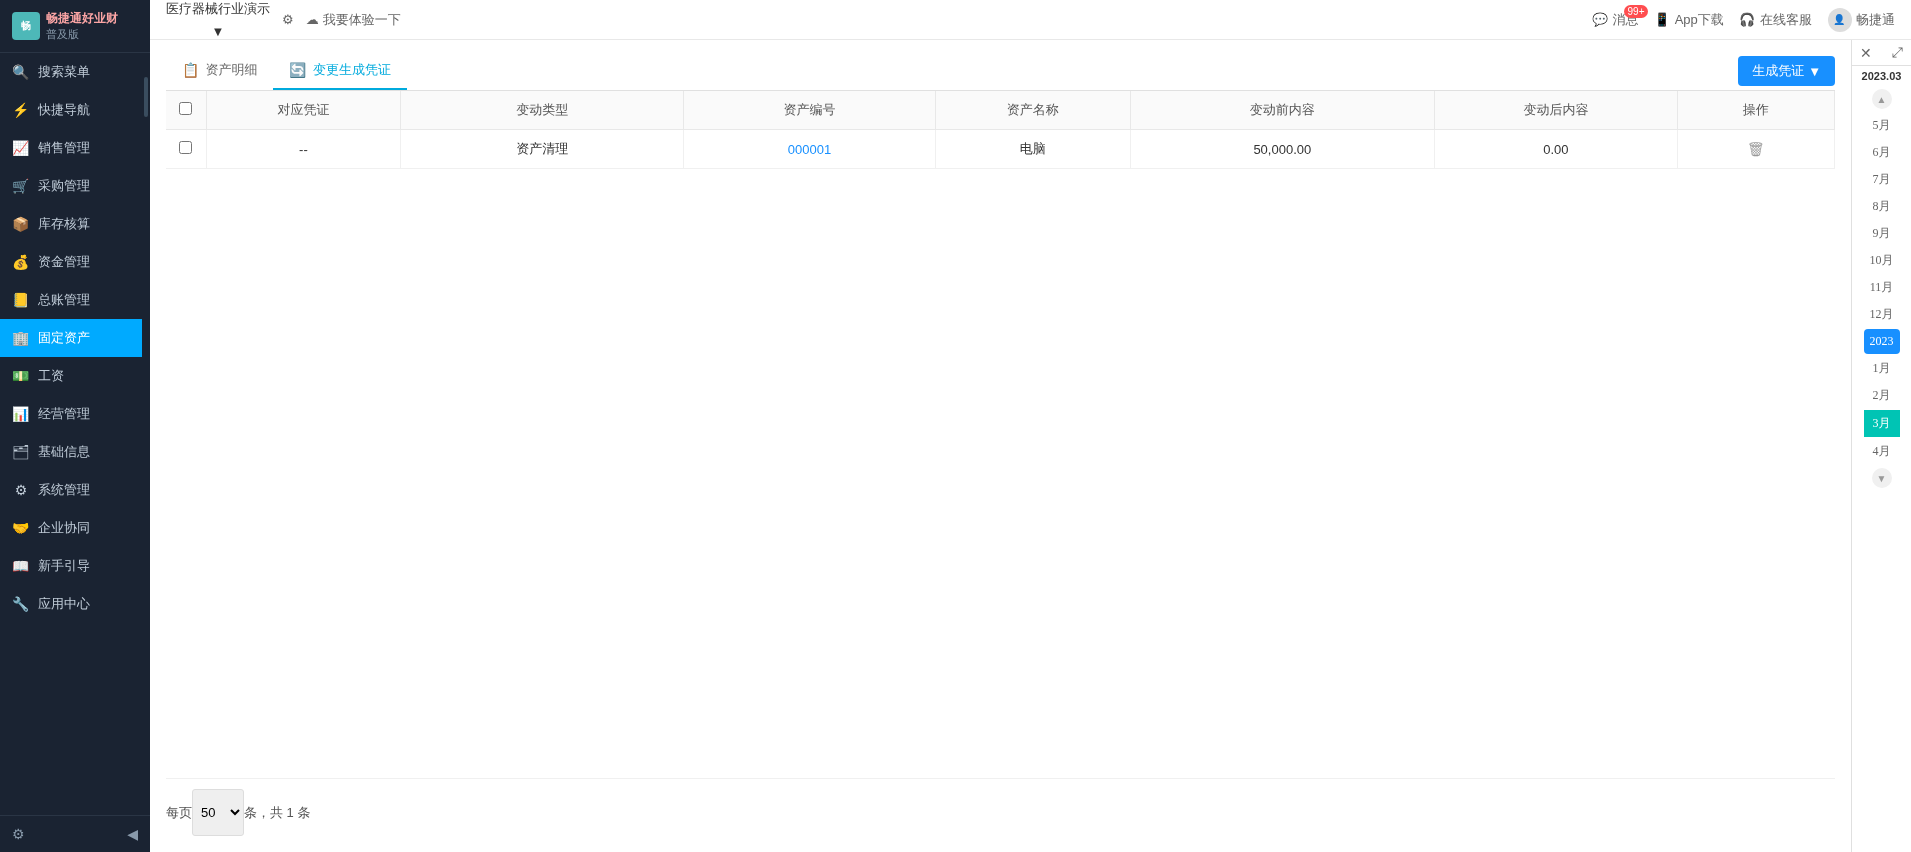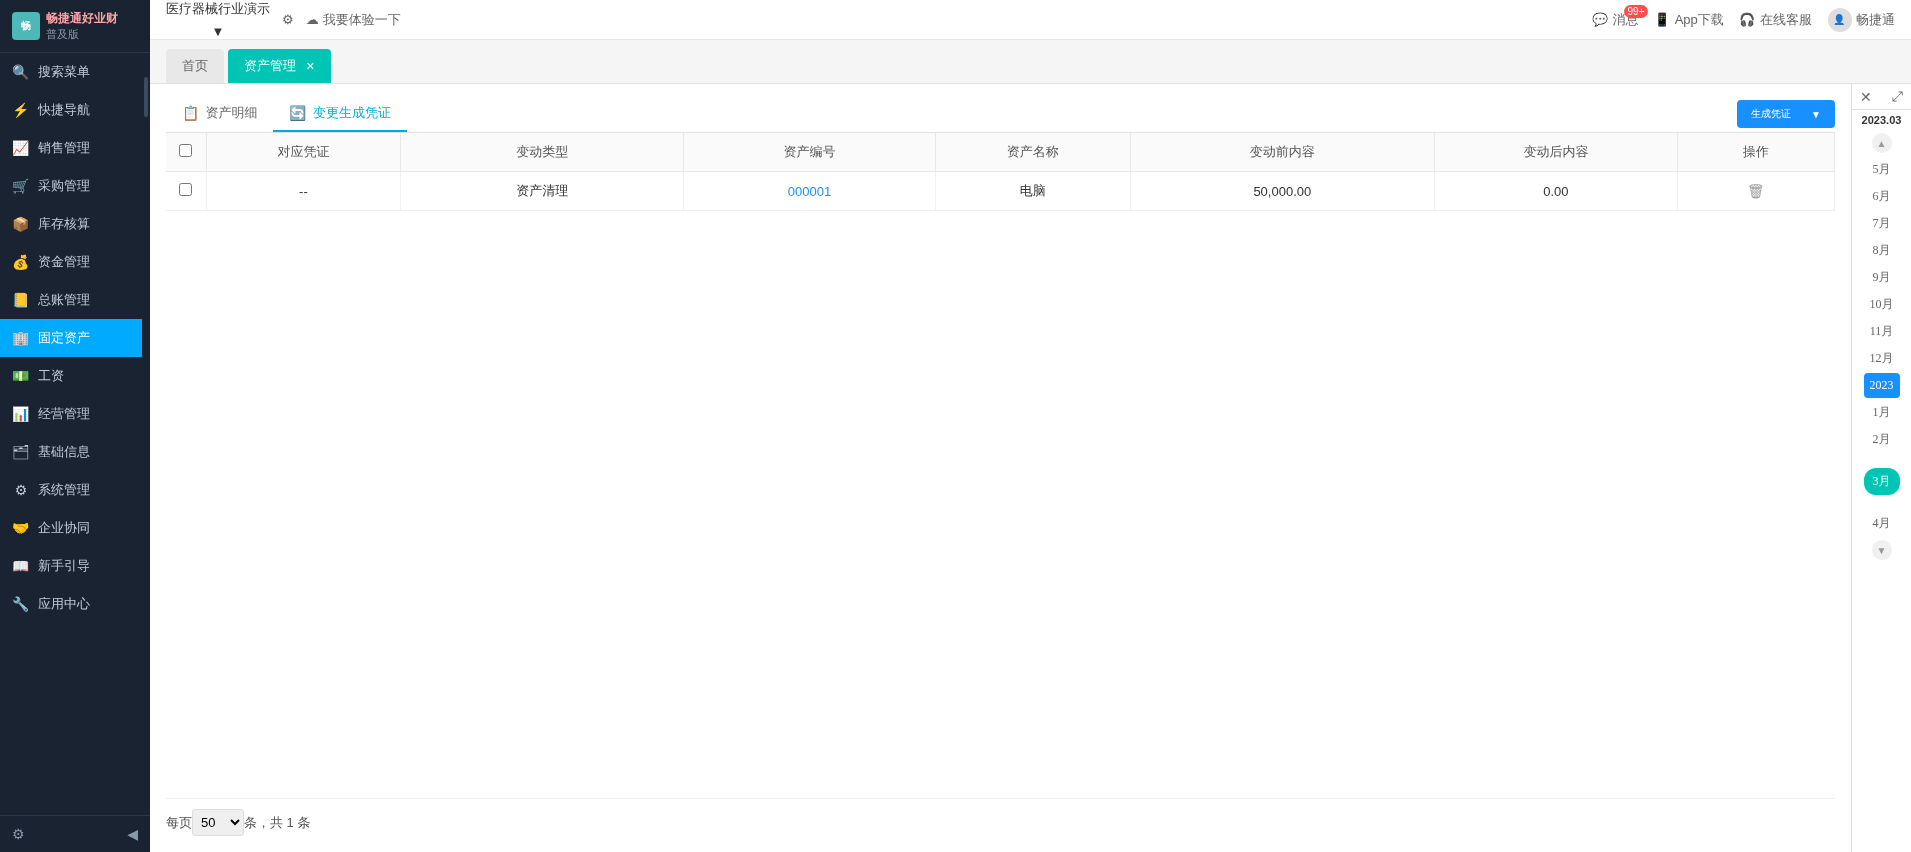--- a/index.html
+++ b/index.html
@@ -146,22 +146,22 @@
       border-bottom: 1px solid #f0f0f0;
       margin-bottom: 0;
     }
     .btn-generate {
       background: #1890ff;
       color: white;
       border: none;
       padding: 6px 14px;
       border-radius: 4px;
       cursor: pointer;
-      font-size: 10px;
-      display: flex; align-items: center; gap: 20px;
+      font-size: 13px;
+      display: flex; align-items: center; gap: 4px;
     }
 
     
     .table-wrap { flex: 1; overflow: auto; }
     table {
       width: 100%;
       border-collapse: collapse;
       font-size: 13px;
     }
     thead tr { background: #fafafa; }
@@ -184,21 +184,21 @@
     .action-btn { color: #999; cursor: pointer; font-size: 14px; }
 
     
     .pagination {
       display: flex; align-items: center; gap: 0;
       padding: 10px 0 4px 0;
       font-size: 13px; color: #555;
       border-top: 1px solid #f0f0f0;
     }
     .pagination select {
-      padding: 4px 4px; border: 1px solid #ddd; border-radius: 3px; font-size: 13px;
+      padding: 14px 4px; border: 1px solid #ddd; border-radius: 3px; font-size: 13px;
     }
 
     
     .right-panel {
       width: 60px;
       background: white;
       border-left: 1px solid #e0e0e0;
       display: flex;
       flex-direction: column;
       align-items: center;
@@ -223,23 +223,23 @@
       font-size: 12px;
       color: #666;
       cursor: pointer;
       width: 100%;
       white-space: nowrap;
       font-family: Liberation Serif, serif;
     }
     .month-item.active {
       background: #00c4b4;
       color: white;
-      border-radius: 12px;
+      border-radius: 0;
       width: 36px;
-      margin: 15px auto;
+      margin: 1px auto;
     }
     .month-item.year-badge {
       background: #1890ff;
       color: white;
       border-radius: 4px;
       width: 36px;
       margin: 1px auto;
     }
     .nav-arrow {
       width: 20px; height: 20px;
@@ -382,29 +382,20 @@
         <span>🎧</span>
         <span>在线客服</span>
       </div>
       <div class="topbar-user">
         <div class="user-avatar">👤</div>
         <span>畅捷通</span>
       </div>
     </div>
   </div>
 
-  <div class="tabbar">
-    <div class="tab">
-      <span>首页</span>
-    </div>
-    <div class="tab active">
-      <span>资产管理</span>
-      <span class="tab-close">✕</span>
-    </div>
-  </div>
 
   <div style="flex:1;display:flex;overflow:hidden;">
     <div class="page-content">
 
       <div class="sub-tabs">
         <div class="sub-tab">
           <span class="sub-tab-icon">📋</span>
           <span>资产明细</span>
         </div>
         <div class="sub-tab active">

